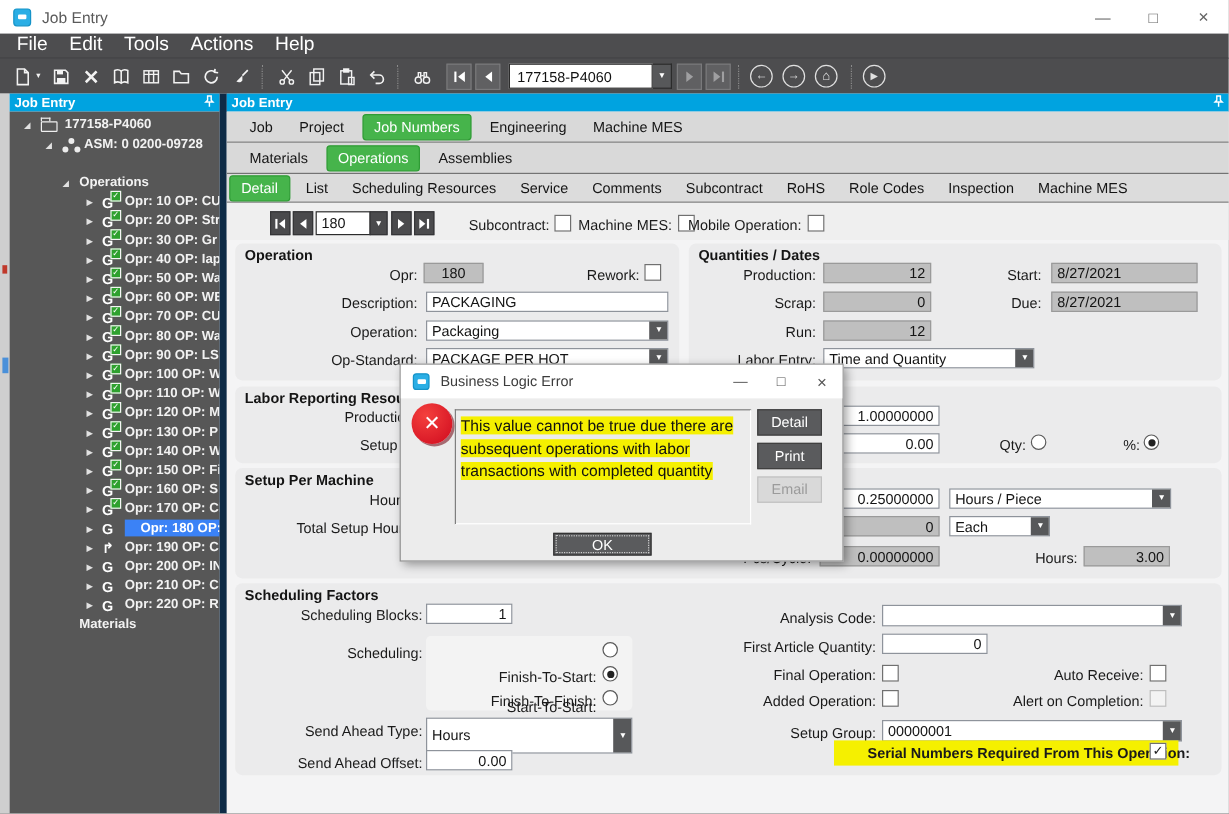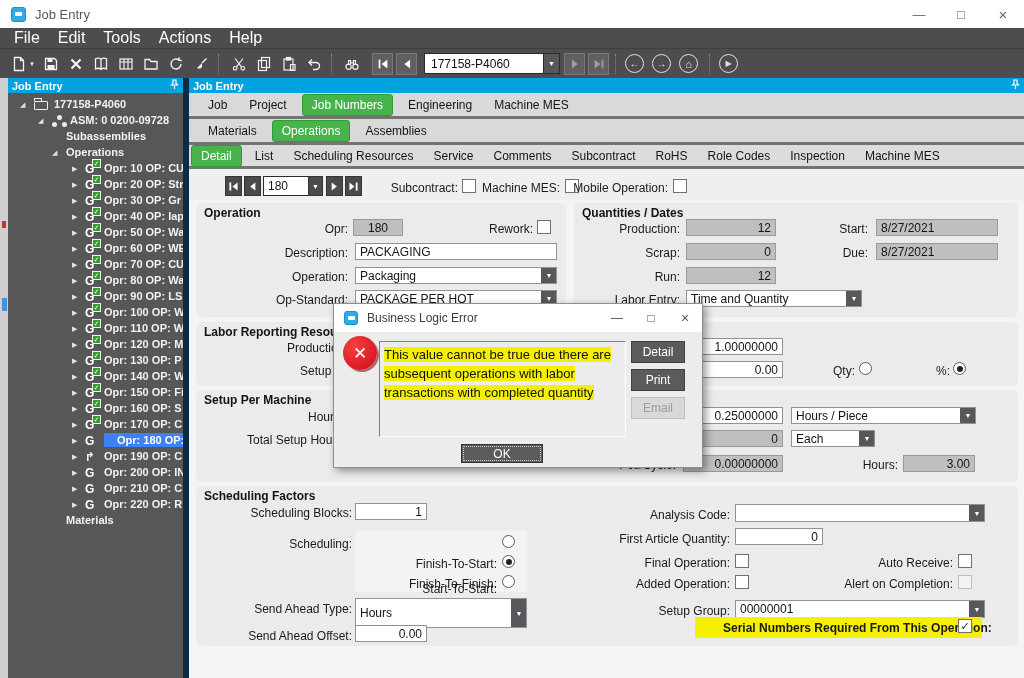--- a/index.html
+++ b/index.html
@@ -41,21 +41,21 @@
   .trow .tlabel.sel{background:#3b82f6;color:#fff;padding:1px 13px;top:0;}
   .tree-folder{position:absolute;width:14px;height:9px;border:1.5px solid #f0f0f0;border-radius:1px;top:4px;}
   .tree-folder::before{content:"";position:absolute;top:-4px;left:-1.5px;width:6px;height:2px;border:1.5px solid #f0f0f0;border-bottom:none;}
   .tree-asm{position:absolute;width:16px;height:14px;top:1px;}
   .tree-asm::before{content:"";position:absolute;left:5px;top:1px;width:5px;height:5px;border-radius:50%;background:#ececec;box-shadow:-5px 7px 0 #ececec,5px 7px 0 #ececec;}
   .tree-g{position:absolute;font-size:12px;font-weight:bold;color:#fff;top:1px;}
   .tree-check{position:absolute;width:9px;height:9px;background:#2ea12e;border:1px solid #f5f5f5;color:#fff;font-size:7px;line-height:8px;text-align:center;top:-2px;}
   .splitter{position:absolute;left:183px;top:78px;width:6px;height:600px;background:#0e2b46;}
   
   .main-bg{position:absolute;left:189px;top:93px;width:835px;height:585px;background:#f4f4f5;}
-  .tabrow{position:absolute;left:189px;width:835px;background:#d9d9d9;display:flex;align-items:center;border-bottom:3px solid #737373;}
+  .tabrow{position:absolute;left:189px;width:835px;background:#d9d9d9;display:flex;align-items:center;border-bottom:1px solid #737373;}
   .tab{font-size:12px;color:#141414;padding:3px 7px;white-space:nowrap;}
   .tab.green{background:#46b44b;border:1px solid #2f9c35;border-radius:3px;color:#fff;padding:3px 9px;}
   .nav-strip{position:absolute;left:189px;top:169px;width:835px;height:31px;background:#efefef;}
   .rnavbtn{position:absolute;background:#4a4a4c;border:1px solid #353537;display:flex;align-items:center;justify-content:center;}
   .rnavbtn svg{width:13px;height:13px;}
   
   .grp{position:absolute;background:#ebebec;border-radius:6px;}
   .grp-title{position:absolute;font-size:12px;font-weight:bold;color:#141414;white-space:nowrap;}
   .lbl{position:absolute;font-size:12px;color:#1a1a1a;white-space:nowrap;height:15px;}
   .lbl.r{text-align:right;}
@@ -252,23 +252,20 @@
       <div class="trow" style="top: 4px;">
         <span class="exp" style="left: 12px;">◢</span>
         <span class="tree-folder" style="left: 26px;"></span>
         <span class="tlabel" style="left: 46px;">177158-P4060</span>
       </div>
       <div class="trow" style="top: 20px;">
         <span class="exp" style="left: 30px;">◢</span>
         <span class="tree-asm" style="left: 44px;"></span>
         <span class="tlabel" style="left: 62px;">ASM: 0 0200-09728</span>
       </div>
-      <div class="trow" style="top: 36px;">
-        <span class="tlabel" style="left: 58px;">Subassemblies</span>
-      </div>
       <div class="trow" style="top: 52px;">
         <span class="exp" style="left: 44px;">◢</span>
         <span class="tlabel" style="left: 58px;">Operations</span>
       </div>
       <div class="trow" style="top: 68px;">
         <span class="exp" style="left: 64px;">▶</span>
         <span class="tree-g" style="left: 77px;">G</span>
         <span class="tree-check" style="left: 84px;">✓</span>
         <span class="tlabel" style="left: 96px;">Opr: 10 OP: CU</span>
       </div>

